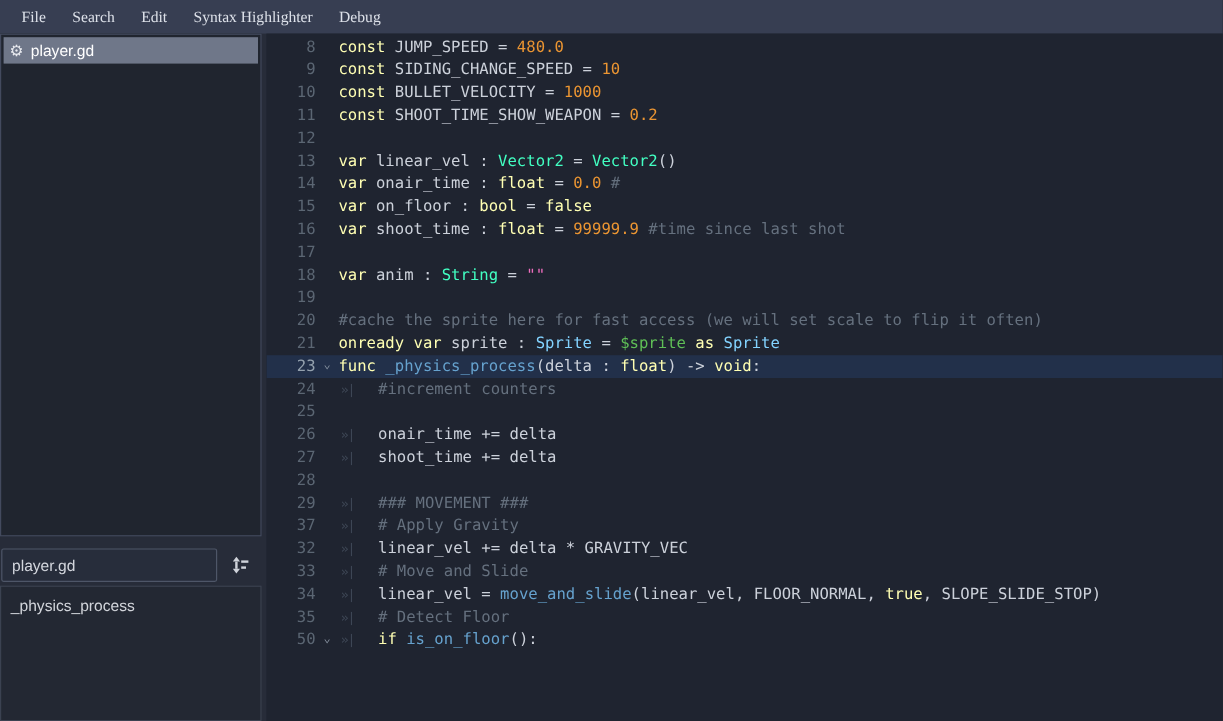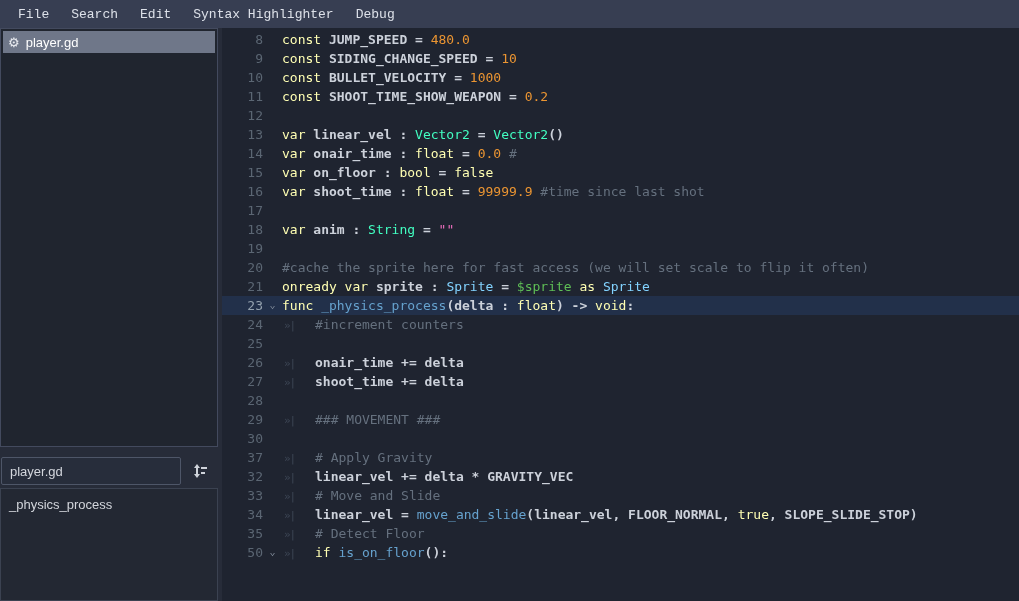--- a/index.html
+++ b/index.html
@@ -10,21 +10,21 @@
     font-family:"Liberation Sans", sans-serif;
   }
   
   .menubar {
     position:absolute; left:0; top:0; right:0; height:28px;
     background:var(--menubar_bg,#373e52);
     display:flex; align-items:center; padding-left:8px; gap:2px;
   }
   .menu-item {
     color:#dde1e9; font-size:13px; padding:4px 10px; cursor:default;
-    border:none; background:transparent; font-family:Liberation Mono, monospace;
+    border:none; background:transparent; font-family:Liberation Serif, serif;
   }
   
   .scripts-panel {
     position:absolute; left:0; top:28px; width:218px; height:419px;
     background:var(--panel_bg,#20252f);
     border:1px solid #434a5e;
   }
   .script-item {
     margin:2px; height:22px;
     background:var(--select_bg,#6f7789);
@@ -69,21 +69,21 @@
   .row.current .ln { color:var(--lnum_cur,#94a1ae);text-align:right; }
   .fold { width:19px; flex:none; text-align:center; color:#8893a1; font-size:10px; line-height:18px; }
   .code { flex:1; }
   .kw { color:var(--kw,#ffffb3); }
   .ty { color:var(--ty,#42ffc2); }
   .en { color:var(--en,#83d3ff); }
   .fn { color:var(--fn,#66a2ce); }
   .nu { color:var(--nu,#eb9532); }
   .st { color:var(--st,#ef6ebf); }
   .cm { color:var(--cm,#65707e); }
-  .tx { color:var(--tx,#ccd1da);font-weight:bold; }
+  .tx { color:var(--tx,#ccd1da); }
   .np { color:var(--np,#5fbf56); }
   .tab {
     display:inline-block; width:33px; color:var(--tabmark,#3d4655);
     font-size:11px; padding-left:2px; letter-spacing:-1px;
   }
 </style>
 </head>
 <body>
 
 <div class="menubar">
@@ -133,20 +133,19 @@
     <div class="row"><span class="ln">19</span><span class="fold"></span><span class="code"></span></div>
     <div class="row"><span class="ln">20</span><span class="fold"></span><span class="code"><span class="cm">#cache the sprite here for fast access (we will set scale to flip it often)</span></span></div>
     <div class="row"><span class="ln">21</span><span class="fold"></span><span class="code"><span class="kw">onready var </span><span class="tx">sprite : </span><span class="en">Sprite</span><span class="tx"> = </span><span class="np">$sprite</span><span class="tx"> </span><span class="kw">as</span><span class="tx"> </span><span class="en">Sprite</span></span></div>
     <div class="row current"><span class="ln">23</span><span class="fold">⌄</span><span class="code"><span class="kw">func </span><span class="fn">_physics_process</span><span class="tx">(delta : </span><span class="kw">float</span><span class="tx">) -&gt; </span><span class="kw">void</span><span class="tx">:</span></span></div>
     <div class="row"><span class="ln">24</span><span class="fold"></span><span class="code"><span class="tab">»|</span><span class="cm">#increment counters</span></span></div>
     <div class="row"><span class="ln">25</span><span class="fold"></span><span class="code"></span></div>
     <div class="row"><span class="ln">26</span><span class="fold"></span><span class="code"><span class="tab">»|</span><span class="tx">onair_time += delta</span></span></div>
     <div class="row"><span class="ln">27</span><span class="fold"></span><span class="code"><span class="tab">»|</span><span class="tx">shoot_time += delta</span></span></div>
     <div class="row"><span class="ln">28</span><span class="fold"></span><span class="code"></span></div>
     <div class="row"><span class="ln">29</span><span class="fold"></span><span class="code"><span class="tab">»|</span><span class="cm">### MOVEMENT ###</span></span></div>
-    <div class="row"><span class="ln">30</span><span class="fold"></span><span class="code"></span></div>
     <div class="row"><span class="ln">37</span><span class="fold"></span><span class="code"><span class="tab">»|</span><span class="cm"># Apply Gravity</span></span></div>
     <div class="row"><span class="ln">32</span><span class="fold"></span><span class="code"><span class="tab">»|</span><span class="tx">linear_vel += delta * GRAVITY_VEC</span></span></div>
     <div class="row"><span class="ln">33</span><span class="fold"></span><span class="code"><span class="tab">»|</span><span class="cm"># Move and Slide</span></span></div>
     <div class="row"><span class="ln">34</span><span class="fold"></span><span class="code"><span class="tab">»|</span><span class="tx">linear_vel = </span><span class="fn">move_and_slide</span><span class="tx">(linear_vel, FLOOR_NORMAL, </span><span class="kw">true</span><span class="tx">, SLOPE_SLIDE_STOP)</span></span></div>
     <div class="row"><span class="ln">35</span><span class="fold"></span><span class="code"><span class="tab">»|</span><span class="cm"># Detect Floor</span></span></div>
     <div class="row"><span class="ln">50</span><span class="fold">⌄</span><span class="code"><span class="tab">»|</span><span class="kw">if </span><span class="fn">is_on_floor</span><span class="tx">():</span></span></div>
   </div>
 
 </body></html>

